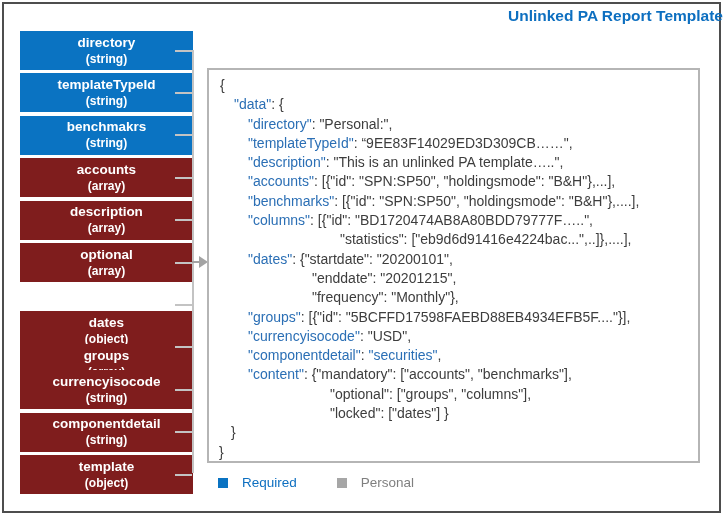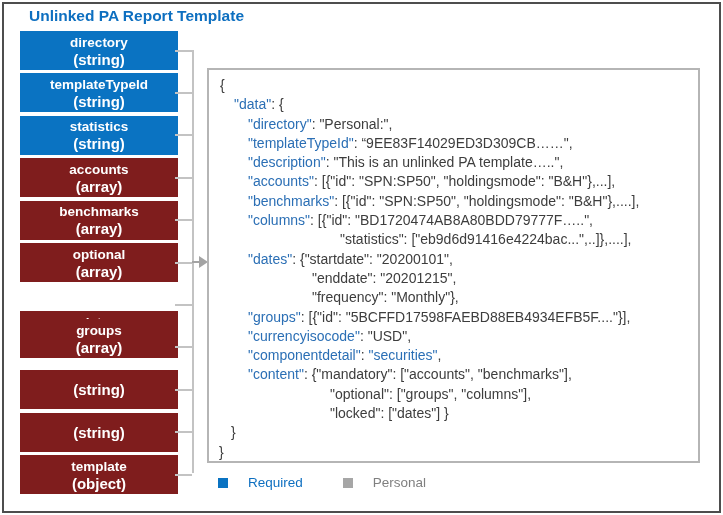--- a/index.html
+++ b/index.html
@@ -1,46 +1,46 @@
 <!DOCTYPE html>
 <html><head>
 <meta charset="utf-8">
 <style>
   html,body{margin:0;padding:0;background:#fff;}
   .canvas{position:relative;width:723px;height:515px;background:#ffffff;
           font-family:"Liberation Sans",sans-serif;overflow:hidden;}
   .frame{position:absolute;inset:2px;border:2px solid #4d4d4d;pointer-events:none;}
-  .title{position:absolute;top:7px;left:0;right:0;text-align:left;
+  .title{position:absolute;top:7px;left:0;right:0;text-align:right;
          color:#0d6fc0;font-weight:bold;font-size:15.5px;padding-left:29px;}
   
-  .sbox{position:absolute;left:20px;width:158px;height:39px;color:#ffffff;
+  .sbox{position:absolute;left:20px;width:173px;height:39px;color:#ffffff;
         display:flex;flex-direction:column;justify-content:center;align-items:center;
         text-align:center;line-height:17px;}
   .sbox.req{background:#0a73c2;}
   .sbox.opt{background:#7f1d1d;}
   .sname{font-weight:bold;font-size:13.5px;}
-  .stype{font-weight:bold;font-size:15px;}
+  .stype{font-weight:bold;font-size:12px;}
   
   .stub{position:absolute;left:175px;width:17px;height:2px;background:#c3c3c3;}
   .trunk{position:absolute;left:192px;top:50px;width:2px;height:423px;background:#c3c3c3;}
   .arrow-line{position:absolute;left:192px;top:261px;width:9px;height:2px;background:#a3a3a3;}
   .arrow-head{position:absolute;left:199px;top:256px;width:0;height:0;
               border-left:9px solid #a3a3a3;border-top:6px solid transparent;
               border-bottom:6px solid transparent;}
   
   .jpanel{position:absolute;left:207px;top:68px;width:493px;height:395px;
           border:2px solid #b5b5b5;background:#fff;box-sizing:border-box;
           padding-top:6px;overflow:hidden;}
   .jline{font-size:14px;line-height:19.3px;white-space:pre;}
   .jk{color:#2b6fb5;}
   .jp{color:#3d3d3d;}
   
   .legend{position:absolute;left:218px;top:475px;display:flex;align-items:center;gap:40px;
           font-size:13.5px;}
-  .legitem{display:flex;align-items:center;gap:20px;}
+  .legitem{display:flex;align-items:center;gap:14px;}
   .sq{width:10px;height:10px;display:inline-block;}
   .sq.req{background:#0a73c2;}
   .sq.opt{background:#a6a6a6;}
   .leg-req{color:#0d6fc0;}
   .leg-opt{color:#7f7f7f;}
 </style>
 </head>
 <body>
 
 <div class="canvas">
@@ -52,54 +52,56 @@
         <div class="sname">directory</div>
         <div class="stype">(string)</div>
       </div>
       <div class="stub" style="top: 49.5px;"></div>
       <div class="sbox req" style="top: 73.4px;">
         <div class="sname">templateTypeId</div>
         <div class="stype">(string)</div>
       </div>
       <div class="stub" style="top: 91.9px;"></div>
       <div class="sbox req" style="top: 115.8px;">
-        <div class="sname">statistics</div>
+        <div class="sname">benchmakrs</div>
         <div class="stype">(string)</div>
       </div>
       <div class="stub" style="top: 134.3px;"></div>
       <div class="sbox opt" style="top: 158.2px;">
         <div class="sname">accounts</div>
         <div class="stype">(array)</div>
       </div>
       <div class="stub" style="top: 176.7px;"></div>
       <div class="sbox opt" style="top: 200.6px;">
-        <div class="sname">benchmarks</div>
+        <div class="sname">description</div>
         <div class="stype">(array)</div>
       </div>
       <div class="stub" style="top: 219.1px;"></div>
       <div class="sbox opt" style="top: 243px;">
         <div class="sname">optional</div>
         <div class="stype">(array)</div>
       </div>
       <div class="stub" style="top: 261.5px;"></div>
       <div class="sbox opt" style="top: 299px; margin-top: 12px;">
         <div class="sname">dates</div>
         <div class="stype">(object)</div>
       </div>
       <div class="stub" style="top: 303.9px;"></div>
-      <div class="sbox opt" style="top: 319px;">
+      <div class="sbox opt" style="top: 344px;">
         <div class="sname">groups</div>
         <div class="stype">(array)</div>
       </div>
       <div class="stub" style="top: 346.3px;"></div>
       <div class="sbox opt" style="top: 370.2px;">
+        <div class="sname">currencyisocode</div>
         <div class="stype">(string)</div>
       </div>
       <div class="stub" style="top: 388.7px;"></div>
       <div class="sbox opt" style="top: 412.6px;">
+        <div class="sname">componentdetail</div>
         <div class="stype">(string)</div>
       </div>
       <div class="stub" style="top: 431.1px;"></div>
       <div class="sbox opt" style="top: 455px;">
         <div class="sname">template</div>
         <div class="stype">(object)</div>
       </div>
       <div class="stub" style="top: 473.5px;"></div>
     </div>
 

